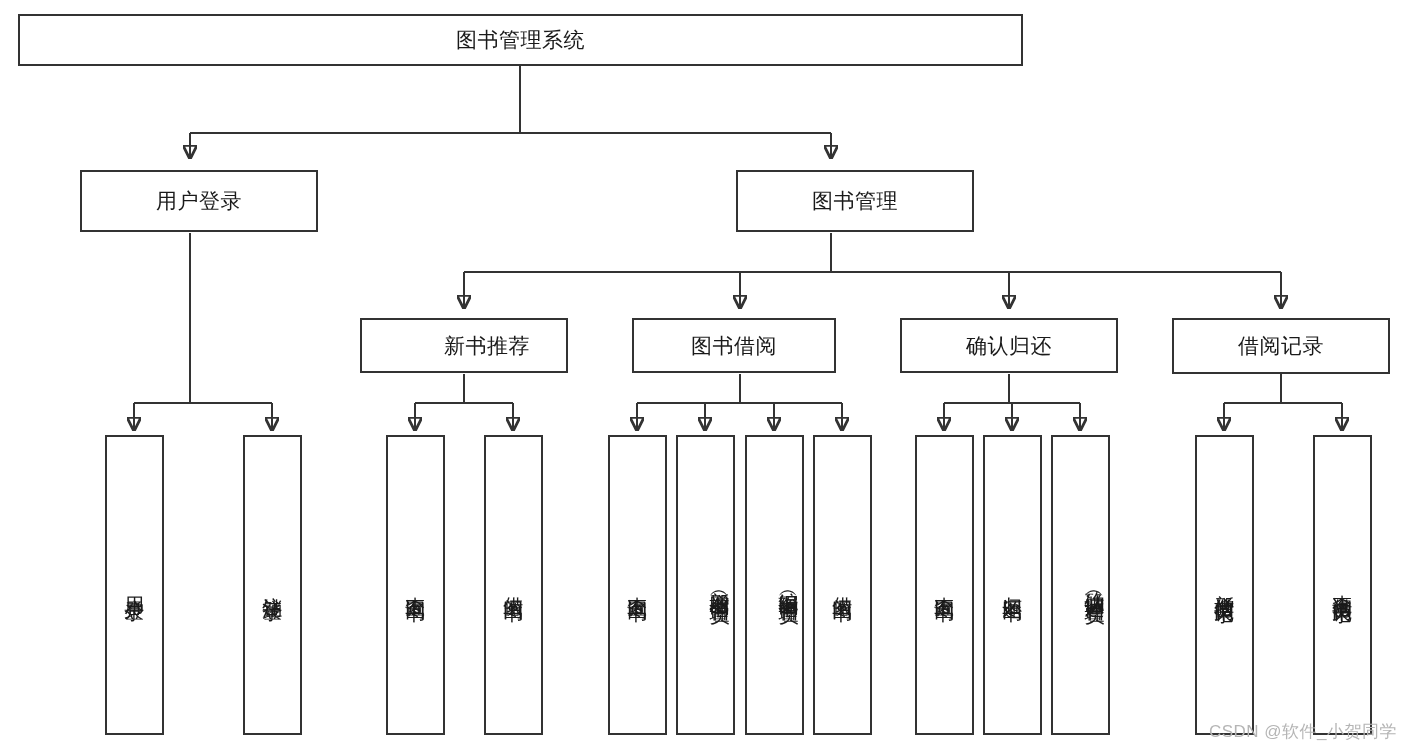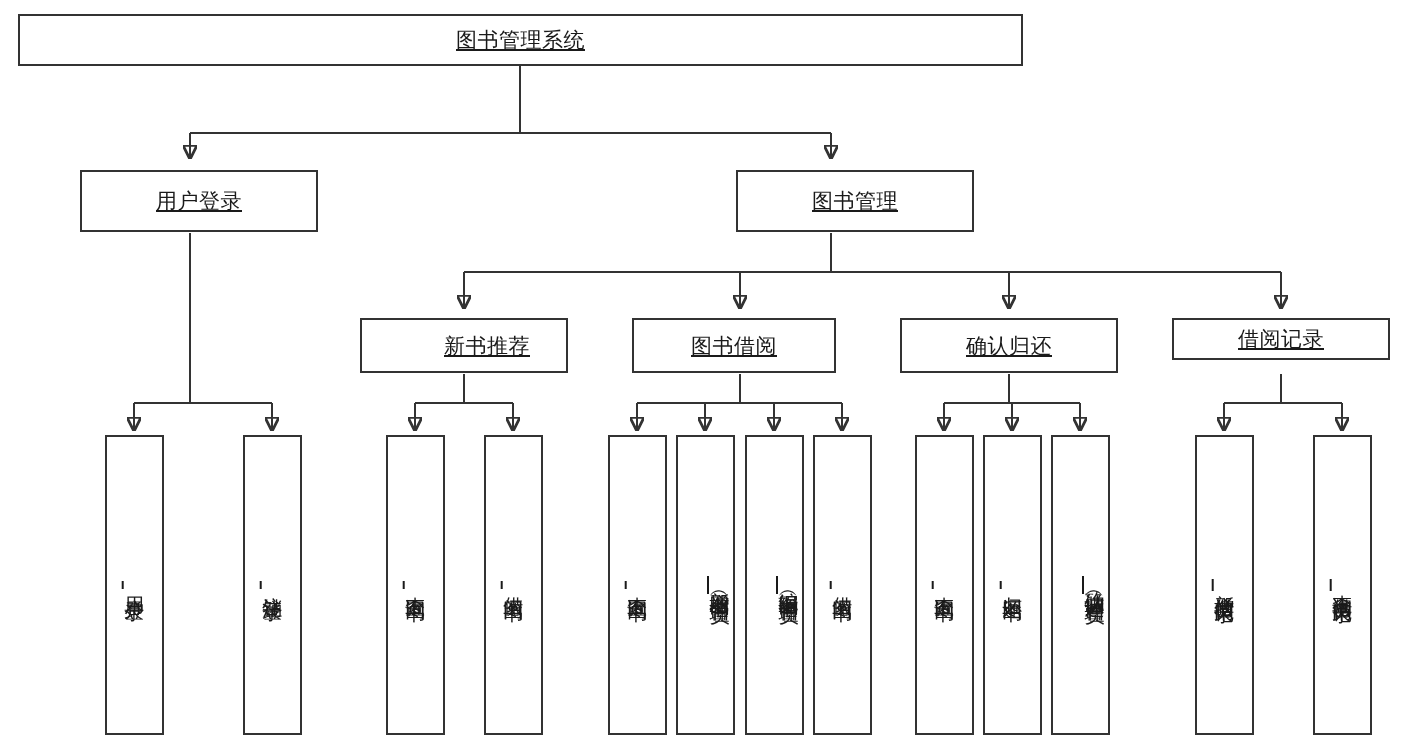--- a/index.html
+++ b/index.html
@@ -41,21 +41,20 @@
     padding-bottom: 6px;
     align-items: flex-start;
     justify-content: center;
   }
   .node.vert.centered {
     align-items: center;
   }
   .node .label {
     display: block;
     white-space: pre-line;
-    text-decoration: underline;
   }
   svg.links {
     position: absolute;
     left: 0;
     top: 0;
     width: 1405px;
     height: 747px;
     pointer-events: none;
   }
   svg.links path, svg.links line {
@@ -139,21 +138,21 @@
 
   <div class="node horiz" style="left:360px; top:318px; width:208px; height:55px;padding-left:46px;">
     <span class="label">新书推荐</span>
   </div>
   <div class="node horiz" style="left:632px; top:318px; width:204px; height:55px;">
     <span class="label">图书借阅</span>
   </div>
   <div class="node horiz" style="left:900px; top:318px; width:218px; height:55px;">
     <span class="label">确认归还</span>
   </div>
-  <div class="node horiz" style="left:1172px; top:318px; width:218px; height:42px;">
+  <div class="node horiz" style="left:1172px; top:318px; width:218px; height:56px;">
     <span class="label">借阅记录</span>
   </div>
 
   <div class="node vert centered" style="left:105px; top:435px; width:59px; height:300px;">
     <span class="label">用户登录</span>
   </div>
   <div class="node vert centered" style="left:243px; top:435px; width:59px; height:300px;">
     <span class="label">注销登录</span>
   </div>
 
@@ -187,14 +186,15 @@
     <span class="label">确认归还（管理员）</span>
   </div>
 
   <div class="node vert centered" style="left:1195px; top:435px; width:59px; height:300px;">
     <span class="label">新增借阅记录</span>
   </div>
   <div class="node vert centered" style="left:1313px; top:435px; width:59px; height:300px;">
     <span class="label">查询借阅记录</span>
   </div>
 
+  <div class="watermark">CSDN @软件_小贺同学</div>
 
 </div>
 
 </body></html>

